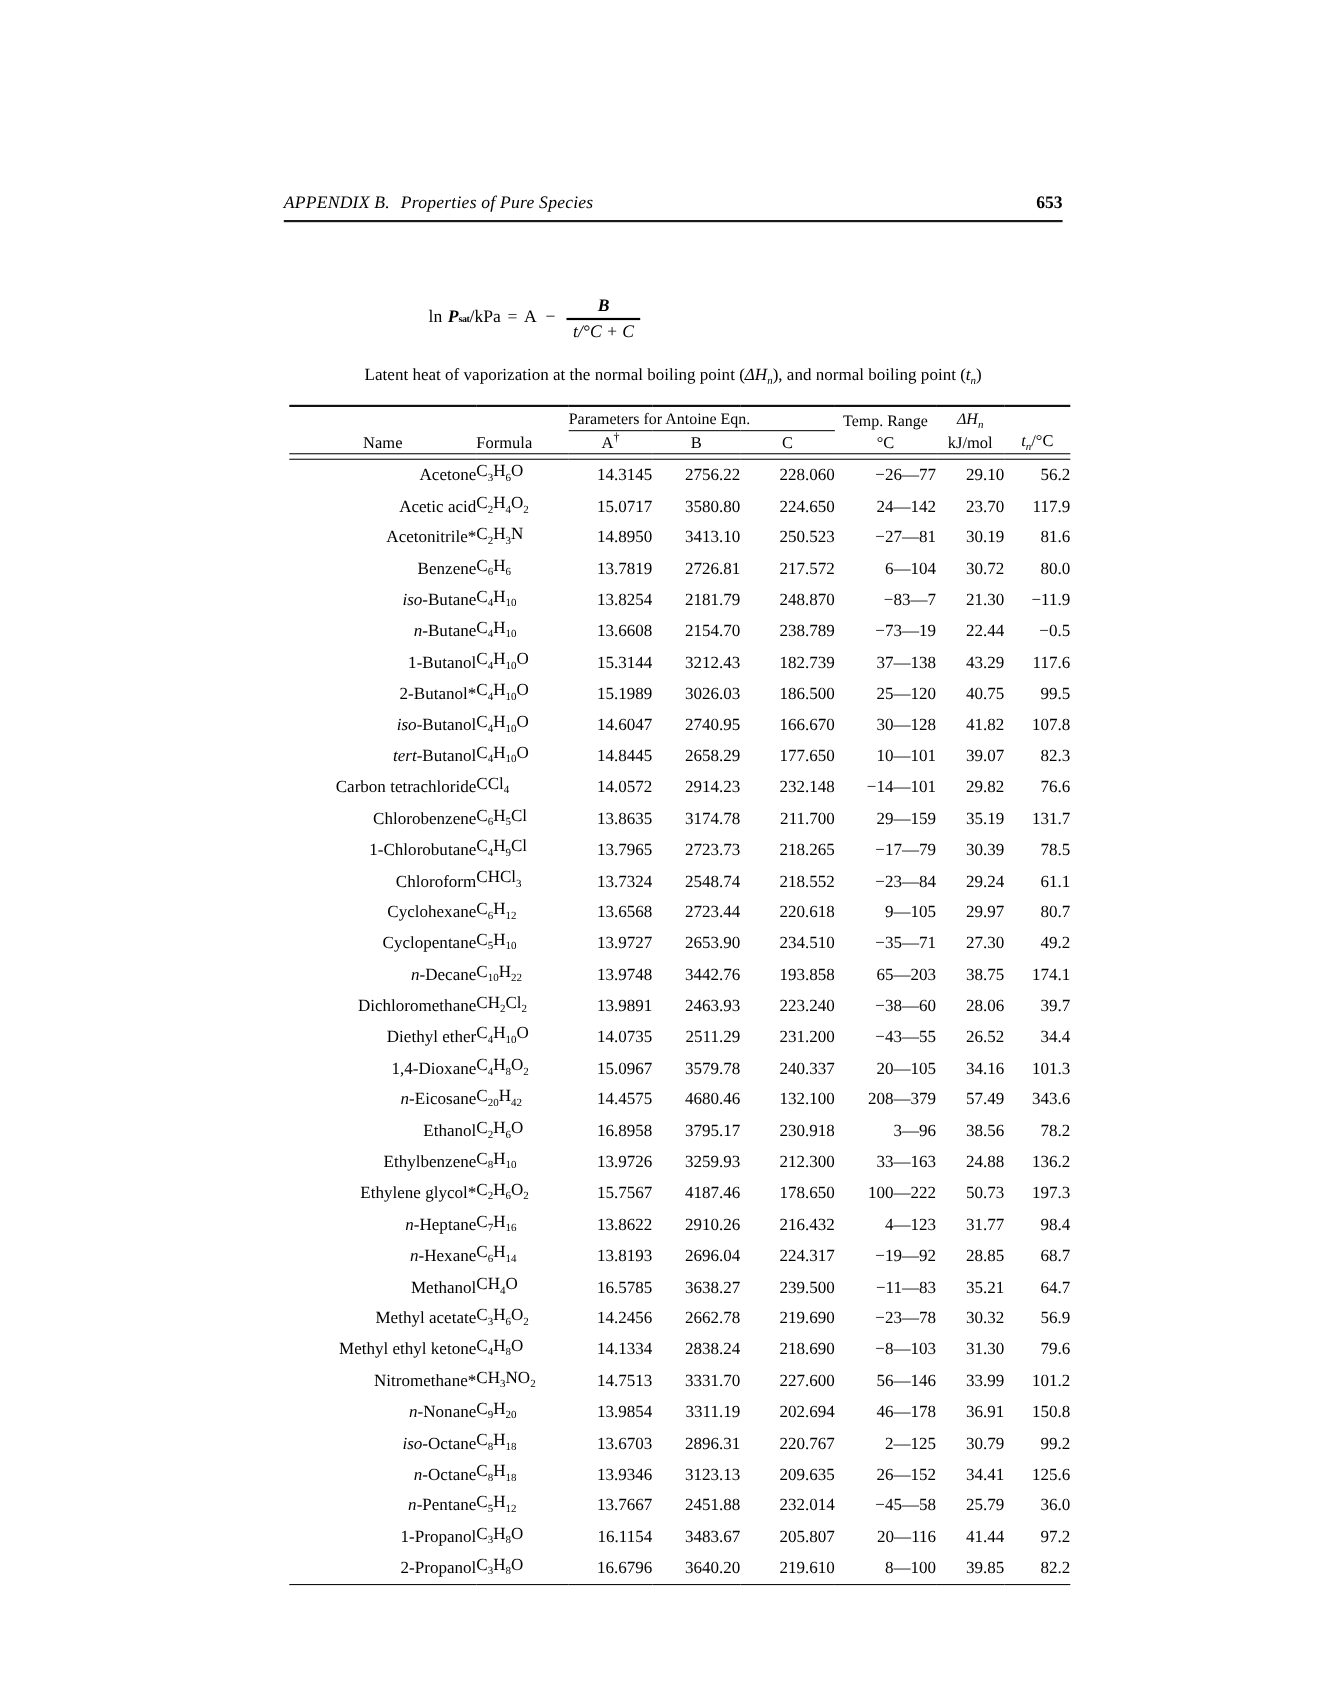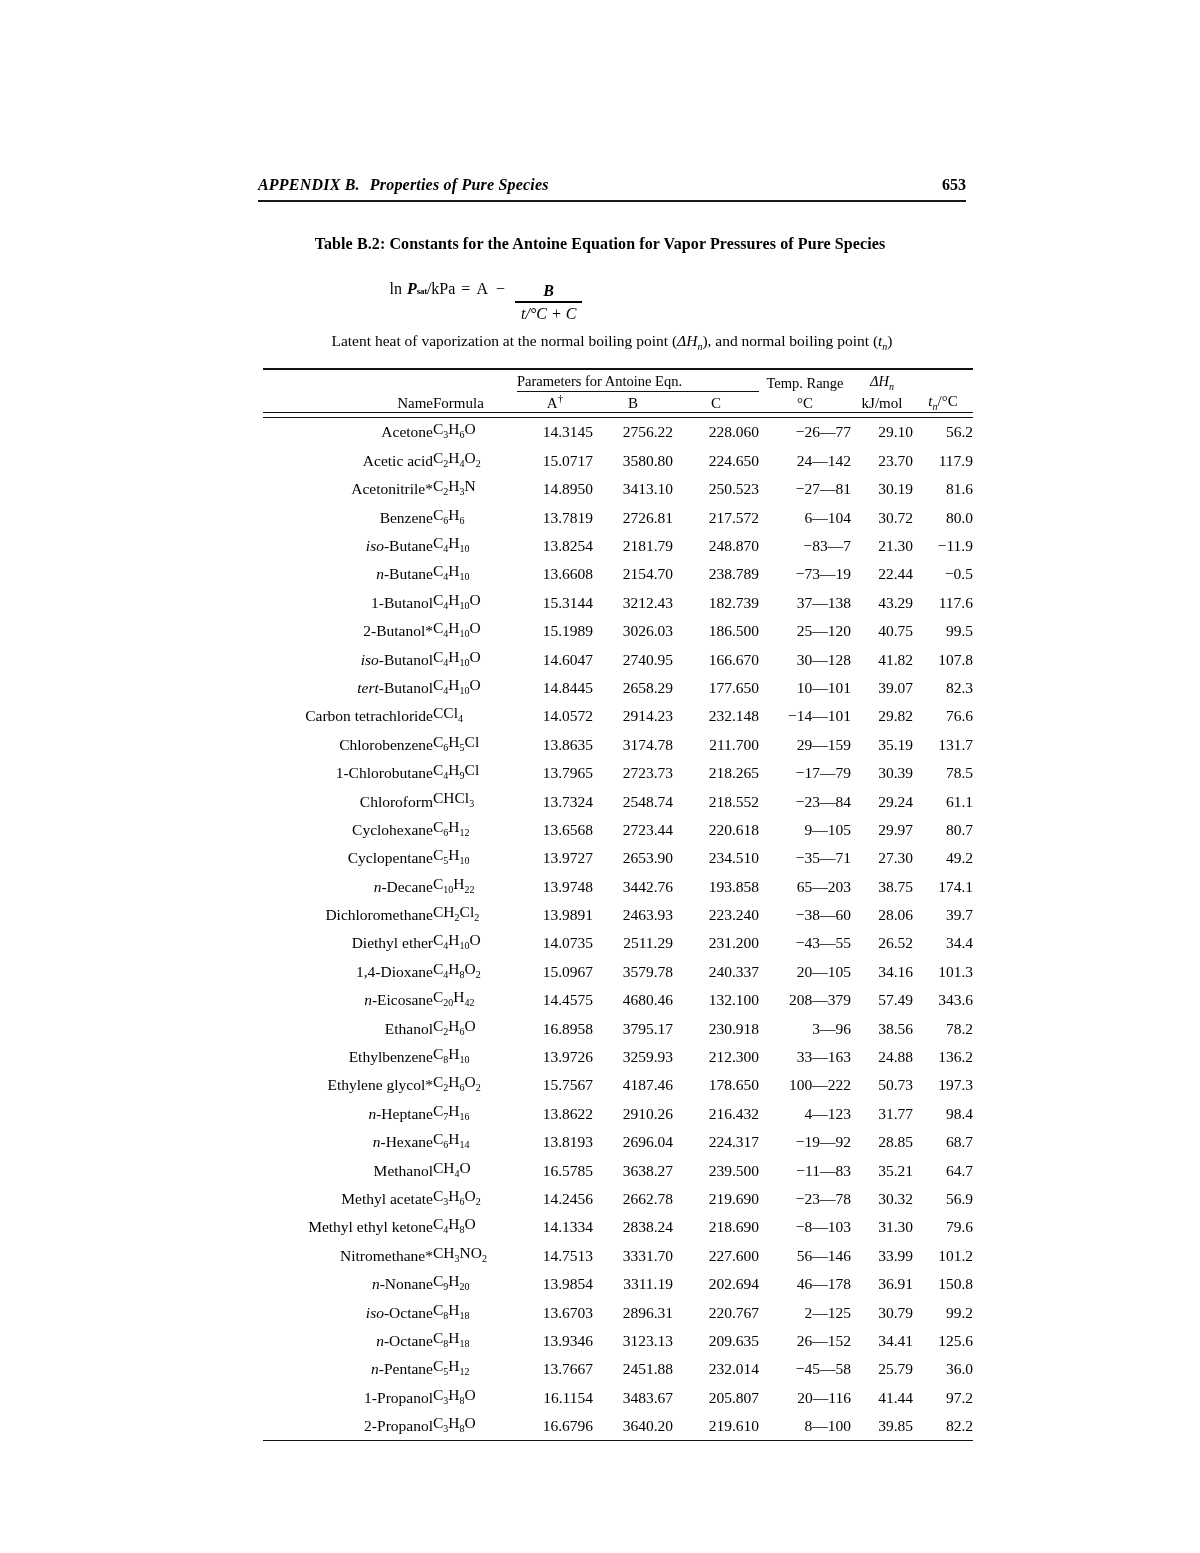--- a/index.html
+++ b/index.html
@@ -28,21 +28,21 @@
     position: absolute;
     left: 258px;
     top: 176px;
     width: 708px;
     display: flex;
     align-items: baseline;
     justify-content: space-between;
   }
   .runhead-left {
     font-style: italic;
-    font-weight: bold;
+    font-weight: normal;
     font-size: 16px;
     letter-spacing: 0.2px;
     white-space: nowrap;
   }
   .runhead-left .appx { margin-right: 10px; }
   .runhead-right {
     font-weight: bold;
     font-size: 16px;
   }
   .runhead-rule {
@@ -61,25 +61,26 @@
     left: 0;
     width: 1200px;
     text-align: center;
     font-weight: bold;
     font-size: 16px;
     letter-spacing: 0.1px;
   }
 
   .equation {
     position: absolute;
-    top: 280px;
+    top: 268px;
     left: 0;
     width: 972px;
     display: flex;
     justify-content: center;
+    align-items: center;
     font-size: 16px;
   }
   .eq-lhs {
     display: flex;
     align-items: baseline;
     white-space: nowrap;
   }
   .eq-lhs .ln { font-style: normal; margin-right: 5px; }
   .eq-lhs .pvar { font-style: italic; font-weight: bold; }
   .eq-lhs .sup-sat {
@@ -194,21 +195,21 @@
   col.c-dh     { width: 62px;  }
   col.c-tn     { width: 60px;  }
 
   td.name  { text-align: right;  padding-left: 2px; }
   td.form  { text-align: left;  padding-left: 4px; }
   td.num   { text-align: right; padding-right: 6px; }
   td.range { text-align: right; padding-right: 8px; }
   td.dh    { text-align: right; padding-right: 6px; }
   td.tn    { text-align: right; padding-right: 2px; }
 
-  th.name  { text-align: right;  padding-left: 2px; font-family: Liberation Serif, serif; }
+  th.name  { text-align: center;  padding-left: 2px; font-family: Liberation Serif, serif; }
   th.form  { text-align: left;  padding-left: 4px; }
   th.ctr   { text-align: center; }
   th.dh    { text-align: center; }
   th.tn    { text-align: center; }
 
   tbody tr.datarow td {
     height: 22.3px;
     line-height: 22.3px;
     white-space: nowrap;
   }
@@ -220,21 +221,20 @@
 <div class="page">
 
   <div class="runhead">
     <div class="runhead-left">
       <span class="appx">APPENDIX B.</span><span>Properties of Pure Species</span>
     </div>
     <div class="runhead-right">653</div>
   </div>
   <div class="runhead-rule"></div>
 
-  <div class="table-title">Table B.2: Constants for the Antoine Equation for Vapor Pressures of Pure Species</div>
 
   <div class="equation">
     <span class="eq-lhs">
       <span class="ln">ln</span>
         <span class="pvar">P</span>
         <span class="sup-sat">sat</span>
         <span>/kPa</span>
       <span style="margin:0 6px">=</span>
       <span>A</span>
       <span class="eq-minus">−</span>

